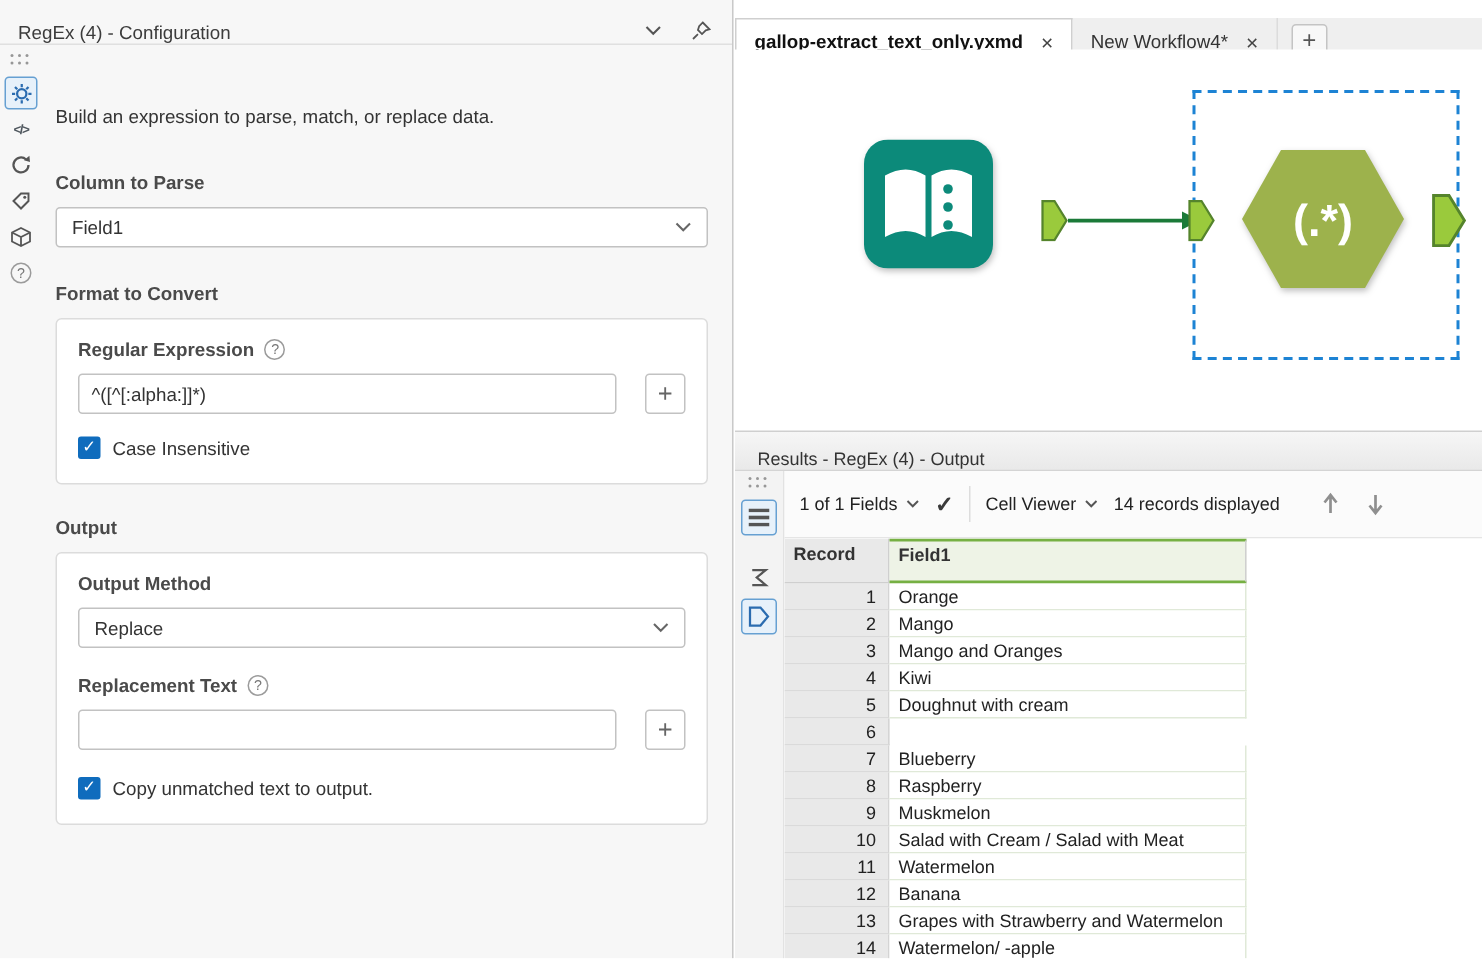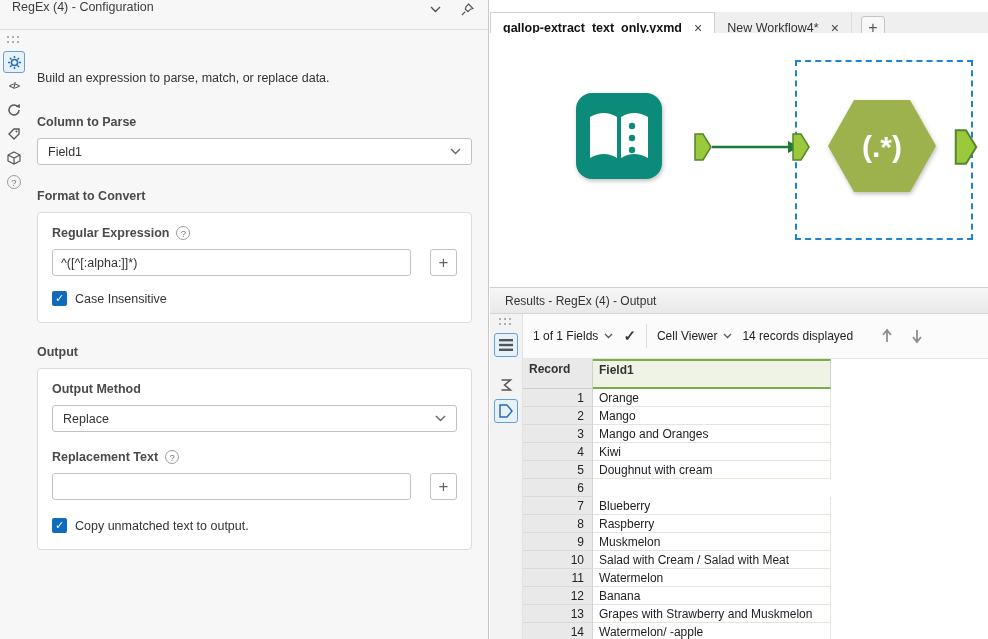--- a/index.html
+++ b/index.html
@@ -2,21 +2,21 @@
 <html><head>
 <meta charset="utf-8">
 <style>
   *{box-sizing:border-box;margin:0;padding:0}
   html,body{background:#fff}
   .app{position:relative;width:988px;height:639px;overflow:hidden;
        font-family:"Liberation Sans",sans-serif;color:#333;font-size:12.5px;background:#fff}
 
   
   .config-panel{position:absolute;left:0;top:0;width:489px;height:639px;background:#f7f7f7;border-right:1px solid #c9c9c9}
-  .config-header{height:30px;display:flex;align-items:flex-start;gap:14px;padding:0 12px;border-bottom:1px solid #e0e0e0}
+  .config-header{height:30px;display:flex;align-items:flex-end;gap:14px;padding:0 12px;border-bottom:1px solid #e0e0e0}
   .config-title{flex:1;color:#3c3c3c}
   .icon-btn{display:flex;align-items:center;justify-content:center;width:18px;height:18px;cursor:pointer}
 
   .tool-strip{position:absolute;left:0;top:31px;width:28px;height:608px;display:flex;flex-direction:column;align-items:center;padding-top:5px}
   .dots{display:grid;grid-template-columns:repeat(3,5px);grid-auto-rows:5px;margin-bottom:5px}
   .dots i{width:2px;height:2px;background:#979797;border-radius:50%}
   .strip-btn{width:22px;height:22px;display:flex;align-items:center;justify-content:center;margin-bottom:2px;
              border:1px solid transparent;border-radius:3px;background:transparent;color:#50585f;cursor:pointer}
   .strip-btn.selected{background:#e7f1fa;border-color:#66a0d2;color:#2b6cb0}
   .code-glyph{font-size:9px;font-weight:bold;letter-spacing:-1px}
@@ -57,21 +57,21 @@
   .tool{position:absolute}
   .input-tool{left:86px;top:60px}
   .regex-tool{left:336px;top:65px}
   .tool svg{filter:drop-shadow(1px 2px 2px rgba(0,0,0,.25))}
   .anchor{position:absolute}
   .connector{position:absolute;left:220px;top:104px}
 
   
   .results{position:absolute;left:490px;top:287px;width:498px;height:352px;background:#fff;border-top:1px solid #cfcfcf}
   .results-header{height:26px;background:linear-gradient(#f6f6f6,#e9e9e9);border-bottom:1px solid #d4d4d4;
-                  display:flex;align-items:center;padding-left:15px;font-size:12px;color:#333}
+                  display:flex;align-items:flex-end;padding-left:15px;font-size:12px;color:#333}
   .results-body{display:flex;height:325px}
   .rstrip{width:33px;background:#f3f3f3;border-right:1px solid #e2e2e2;display:flex;flex-direction:column;align-items:center;padding-top:4px}
   .rstrip .strip-btn{width:24px;height:24px}
   .rstrip .gap{margin-top:14px}
   .rmain{flex:1;display:flex;flex-direction:column;min-width:0}
   .rtoolbar{height:45px;background:#fbfbfb;border-bottom:1px solid #e5e5e5;display:flex;align-items:center;
             padding:0 10px;font-size:12px;color:#222;gap:10px}
   .tool-group{display:flex;align-items:center;gap:6px;cursor:pointer}
   .vsep{width:1px;height:24px;background:#ddd}
   .apply-check{font-size:15px;font-weight:bold;color:#3a3a3a;cursor:pointer}
@@ -368,21 +368,21 @@
               <div class="trow">
                 <div class="cell-record">11</div>
                 <div class="cell-field">Watermelon</div>
               </div>
               <div class="trow">
                 <div class="cell-record">12</div>
                 <div class="cell-field">Banana</div>
               </div>
               <div class="trow">
                 <div class="cell-record">13</div>
-                <div class="cell-field">Grapes with Strawberry and Muskmelon</div>
+                <div class="cell-field">Grapes with Strawberry and Watermelon</div>
               </div>
               <div class="trow">
                 <div class="cell-record">14</div>
                 <div class="cell-field">Watermelon/ -apple</div>
               </div>
             </div>
         </div>
       </div>
     </div>
   </section>

